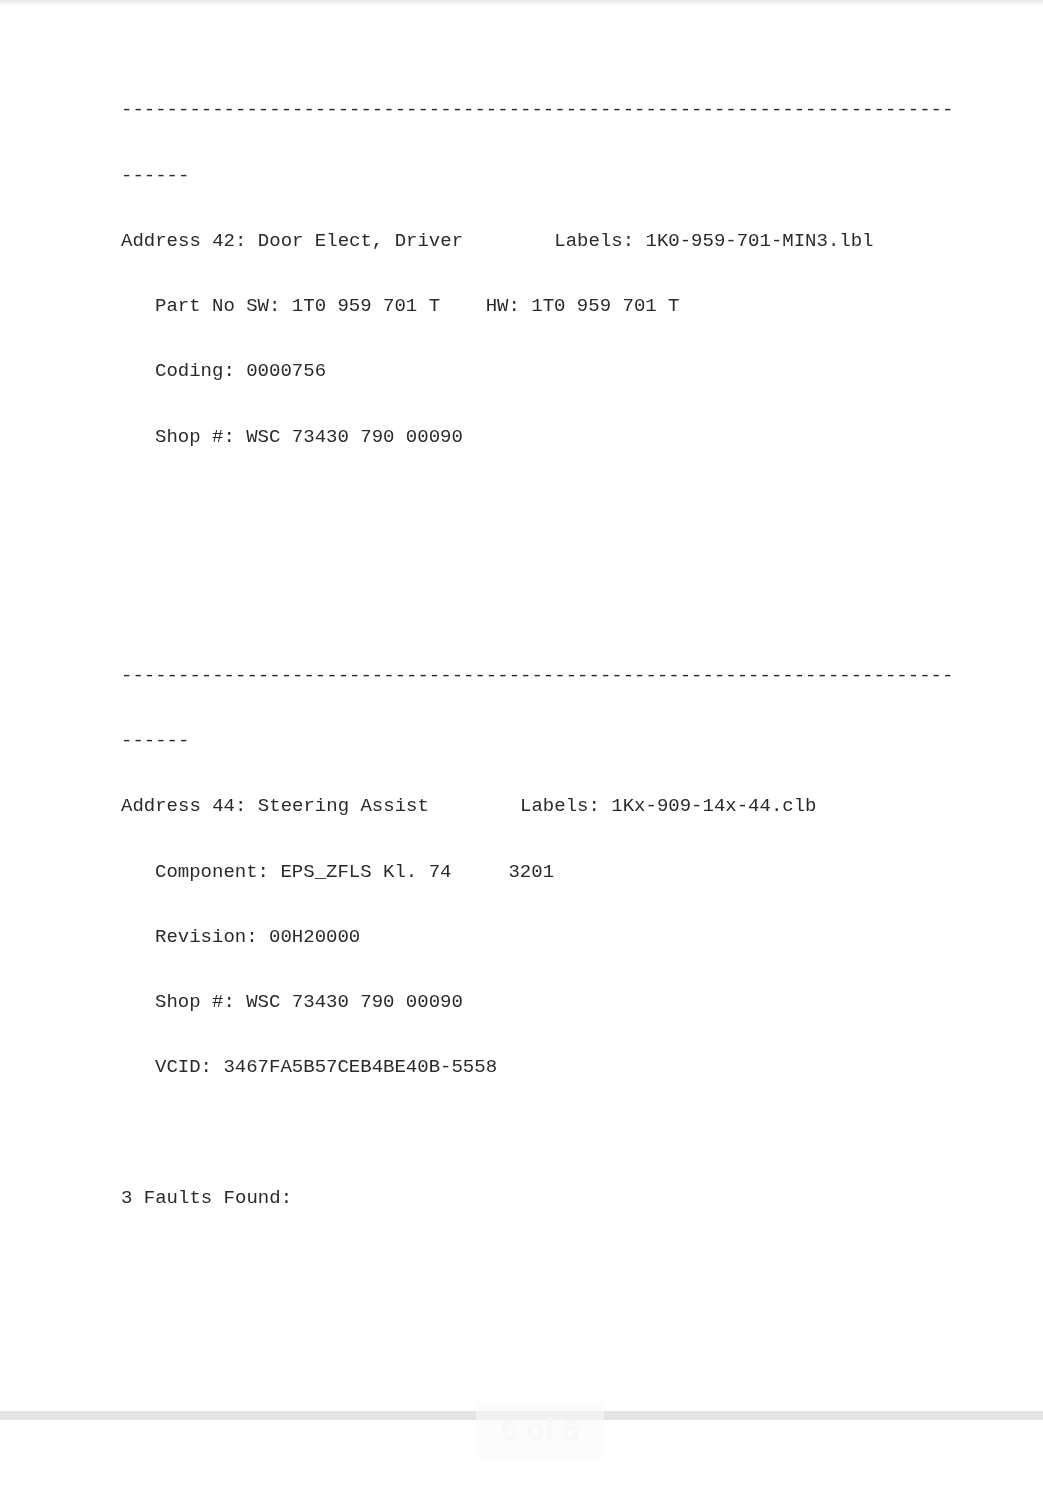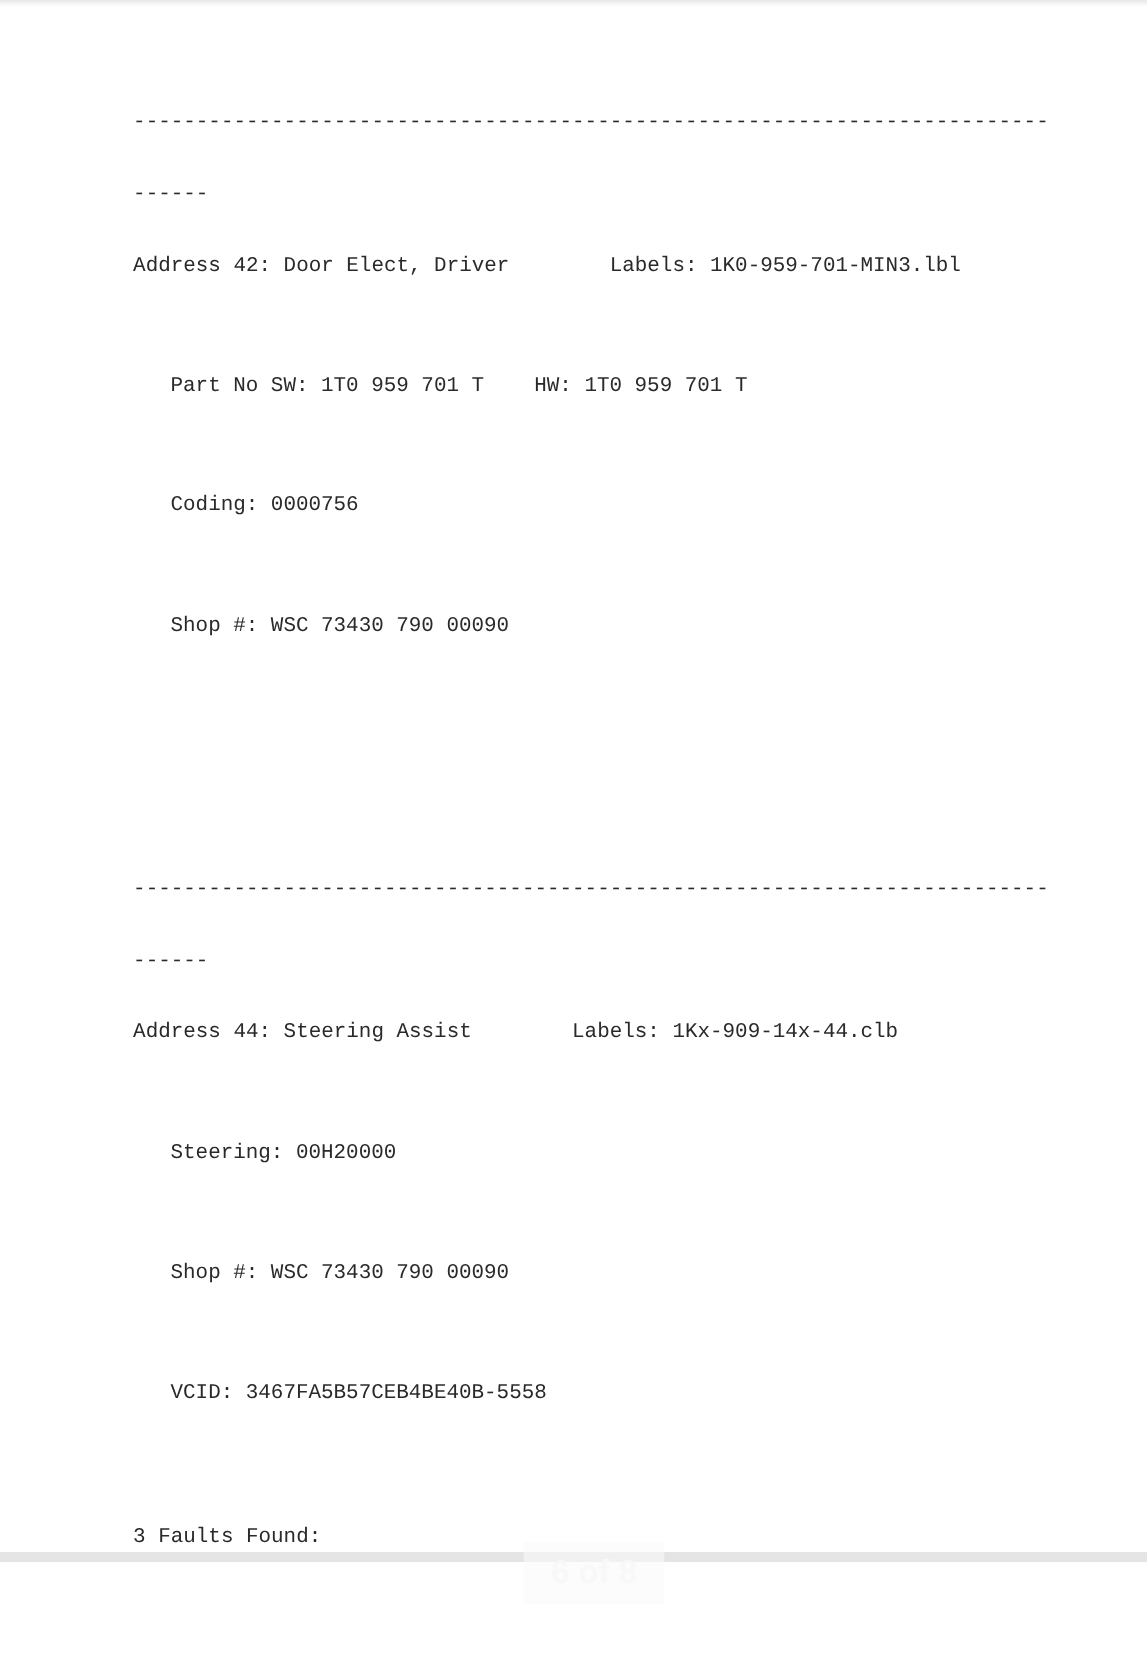--- a/index.html
+++ b/index.html
@@ -28,21 +28,21 @@
       font-size: 19px;
       line-height: 21.75px;
       color: #2a2a2a;
       white-space: pre;
     }
     .line {
       display: block;
       height: 21.75px;
     }
     .blank { display: block; height: 21.75px; }
-    .i1 { padding-left: 34px; margin-top: 44px; }
+    .i1 { padding-left: 34px; }
     .page-divider {
       position: absolute;
       left: 0;
       top: 1411px;
       width: 1043px;
       height: 9px;
       background: #e4e4e4;
     }
     .page-indicator {
       position: absolute;
@@ -72,21 +72,22 @@
   <span class="line i1">Part No SW: 1T0 959 701 T    HW: 1T0 959 701 T</span>
   <span class="line i1">Coding: 0000756</span>
   <span class="line i1">Shop #: WSC 73430 790 00090</span>
   <span class="blank"></span>
   <span class="blank"></span>
 
   
   <span class="line">-------------------------------------------------------------------------</span>
   <span class="line">------</span>
   <span class="line">Address 44: Steering Assist        Labels: 1Kx-909-14x-44.clb</span>
-  <span class="line i1">Steering: 00H20000</span>
+  <span class="line i1">Component: EPS_ZFLS Kl. 74     3201</span>
+  <span class="line i1">Revision: 00H20000</span>
   <span class="line i1">Shop #: WSC 73430 790 00090</span>
   <span class="line i1">VCID: 3467FA5B57CEB4BE40B-5558</span>
   <span class="blank"></span>
   <span class="line">3 Faults Found:</span>
 
   
   
   
   
   

